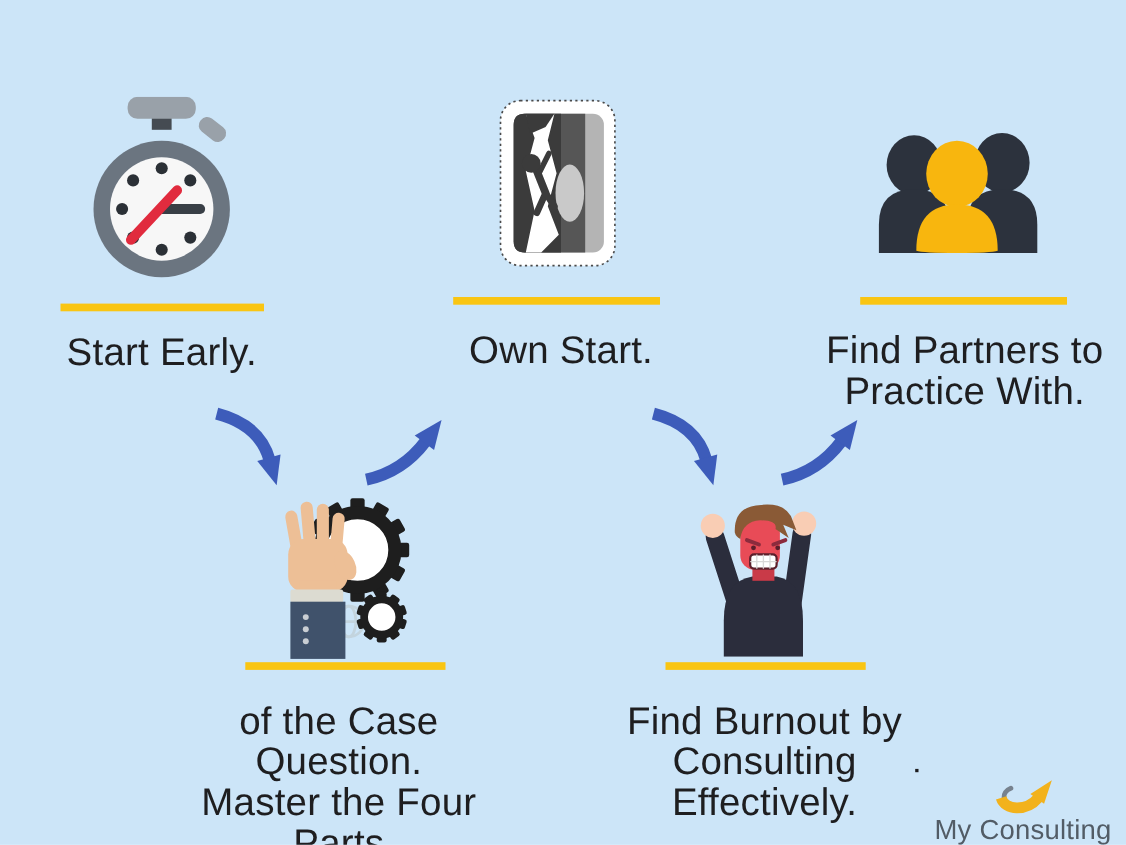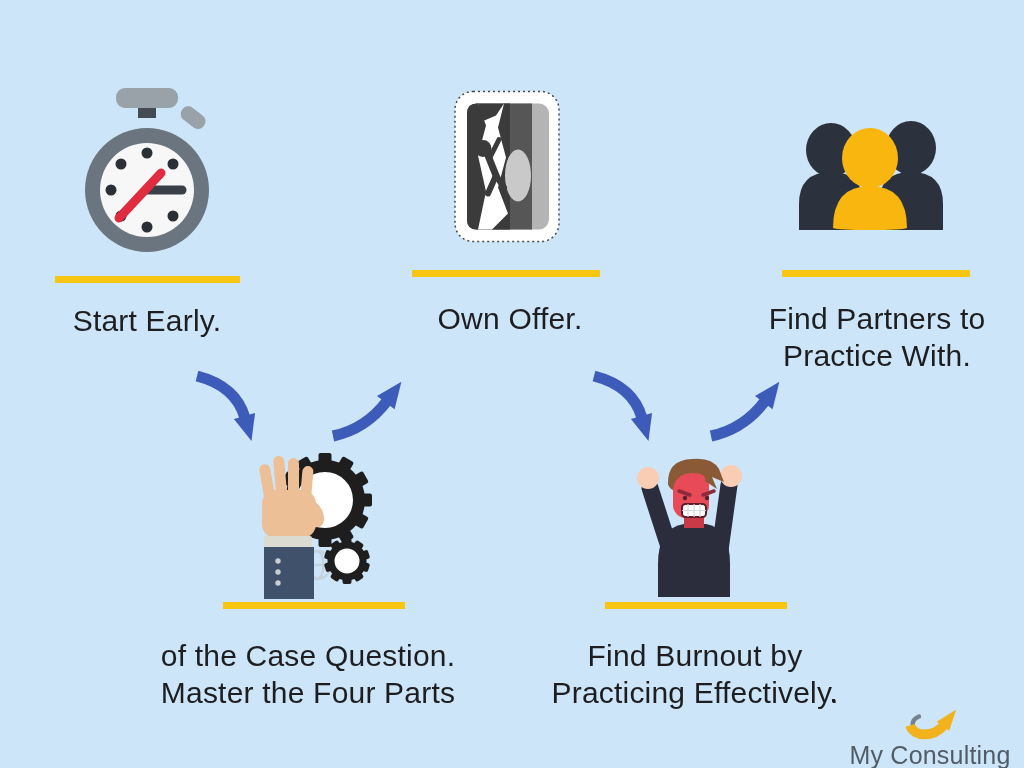--- a/index.html
+++ b/index.html
@@ -13,21 +13,21 @@
   .icon-box{position:absolute;}
   .icon-box svg{display:block;width:100%;height:100%;}
   .underline{
     position:absolute;height:7px;
     background:var(--accent-yellow,#f9c513);
   }
   .step-label{
     position:absolute;
     text-align:center;
     color:var(--text,#1e1e20);
-    font-size:30px;
+    font-size:35px;
     line-height:37px;
     font-weight:500;
     letter-spacing:0.2px;
   }
   .arrows{position:absolute;left:0;top:0;width:1024px;height:768px;pointer-events:none;}
   .arrows path.body{fill:none;stroke:var(--arrow-blue,#3d5cba);stroke-width:11;}
   .footer{position:absolute;left:838px;top:699px;width:184px;height:66px;}
   .logo-swoosh{position:absolute;left:65px;top:8px;width:55px;height:35px;}
   .brand{
     position:absolute;left:0px;top:42px;width:184px;
@@ -93,21 +93,21 @@
         <path d="M36 68 L44 88" stroke-width="7"></path>
         <path d="M38 70 L47 52" stroke-width="5"></path>
         <path d="M44 88 L36 106" stroke-width="6"></path>
         <path d="M44 88 L52 100" stroke-width="6"></path>
       </g>
       <circle cx="31" cy="61" r="8.5" fill="#3b3b3b"></circle>
     </svg>
   </div>
   <div class="underline" style="left:412px;top:270px;width:188px;"></div>
   <div class="step-label" style="left:355px;top:300px;width:310px;">
-    <div>Own Offer.</div>
+    <div>Own Start.</div>
   </div>
 
   <div class="icon-box" style="left:793px;top:120px;width:170px;height:110px;">
     <svg viewBox="0 0 170 110">
       <g fill="#2c323d">
         <ellipse cx="38" cy="30" rx="25" ry="27"></ellipse>
         <path d="M6 110 V84 Q6 52 38 52 Q70 52 70 84 V110 Z"></path>
         <ellipse cx="118" cy="28" rx="25" ry="27"></ellipse>
         <path d="M86 110 V84 Q86 52 118 52 Q150 52 150 84 V110 Z"></path>
       </g>
@@ -203,21 +203,21 @@
       <circle cx="95" cy="46" r="2.2" fill="#5b1f2b"></circle>
       <g>
         <rect x="70" y="52" width="24" height="13" rx="3.5" fill="#ffffff" stroke="#5b1f2b" stroke-width="2"></rect>
         <path d="M76 52 V65 M82 52 V65 M88 52 V65 M70 58.5 H94" stroke="#d8d8d8" stroke-width="1.2" fill="none"></path>
       </g>
     </svg>
   </div>
   <div class="underline" style="left:605px;top:602px;width:182px;"></div>
   <div class="step-label" style="left:540px;top:637px;width:310px;">
     <div>Find Burnout by</div>
-    <div>Practicing Effectively.</div>
+    <div>Consulting Effectively.</div>
   </div>
 
   <div class="speck"></div>
   <div class="footer">
     <svg class="logo-swoosh" viewBox="0 0 62 38">
       <path d="M18 10 C8 14 8 26 22 29" stroke="#77828e" stroke-width="5" fill="none" stroke-linecap="round"></path>
       <path d="M8 20 C12 33 34 34 46 20" stroke="#f2b21c" stroke-width="11" fill="none"></path>
       <polygon points="38,16 60,2 52,26" fill="#f2b21c"></polygon>
     </svg>
     <div class="brand">My Consulting Offer</div>

